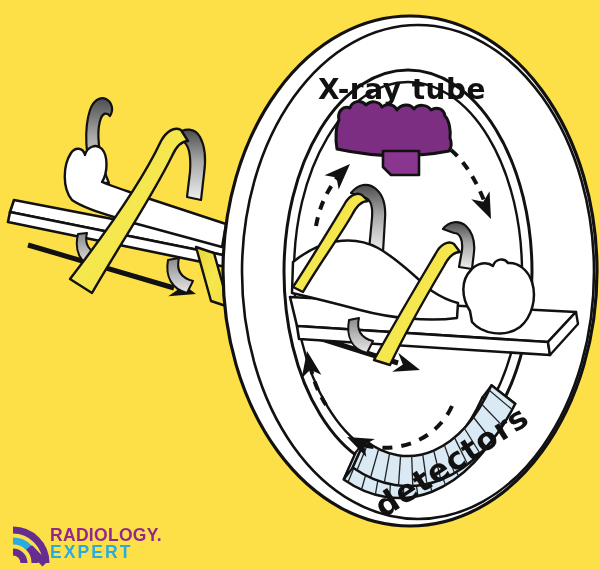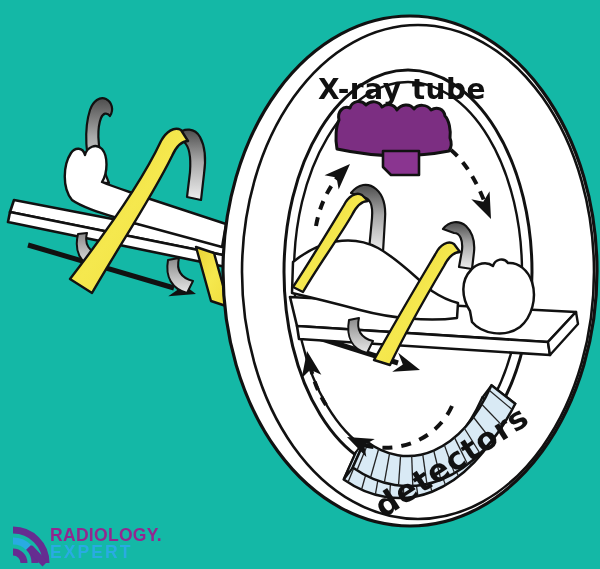--- a/index.html
+++ b/index.html
@@ -1,16 +1,16 @@
 <!DOCTYPE html>
 <html><head>
 <meta charset="utf-8">
 <style>
   html,body{margin:0;padding:0;background:#fff;}
-  .stage{position:relative;width:600px;height:569px;background:#14b8a6;overflow:hidden;
+  .stage{position:relative;width:600px;height:569px;background:#fde047;overflow:hidden;
          font-family:"DejaVu Sans","Liberation Sans",sans-serif;}
   svg text{user-select:none;}
   .lbl{font-weight:bold;fill:#111;}
   .logo-top{font-weight:bold;letter-spacing:.3px;}
   .logo-bot{font-weight:bold;letter-spacing:2.1px;}
 </style>
 </head>
 <body>
 
 <div class="stage">

